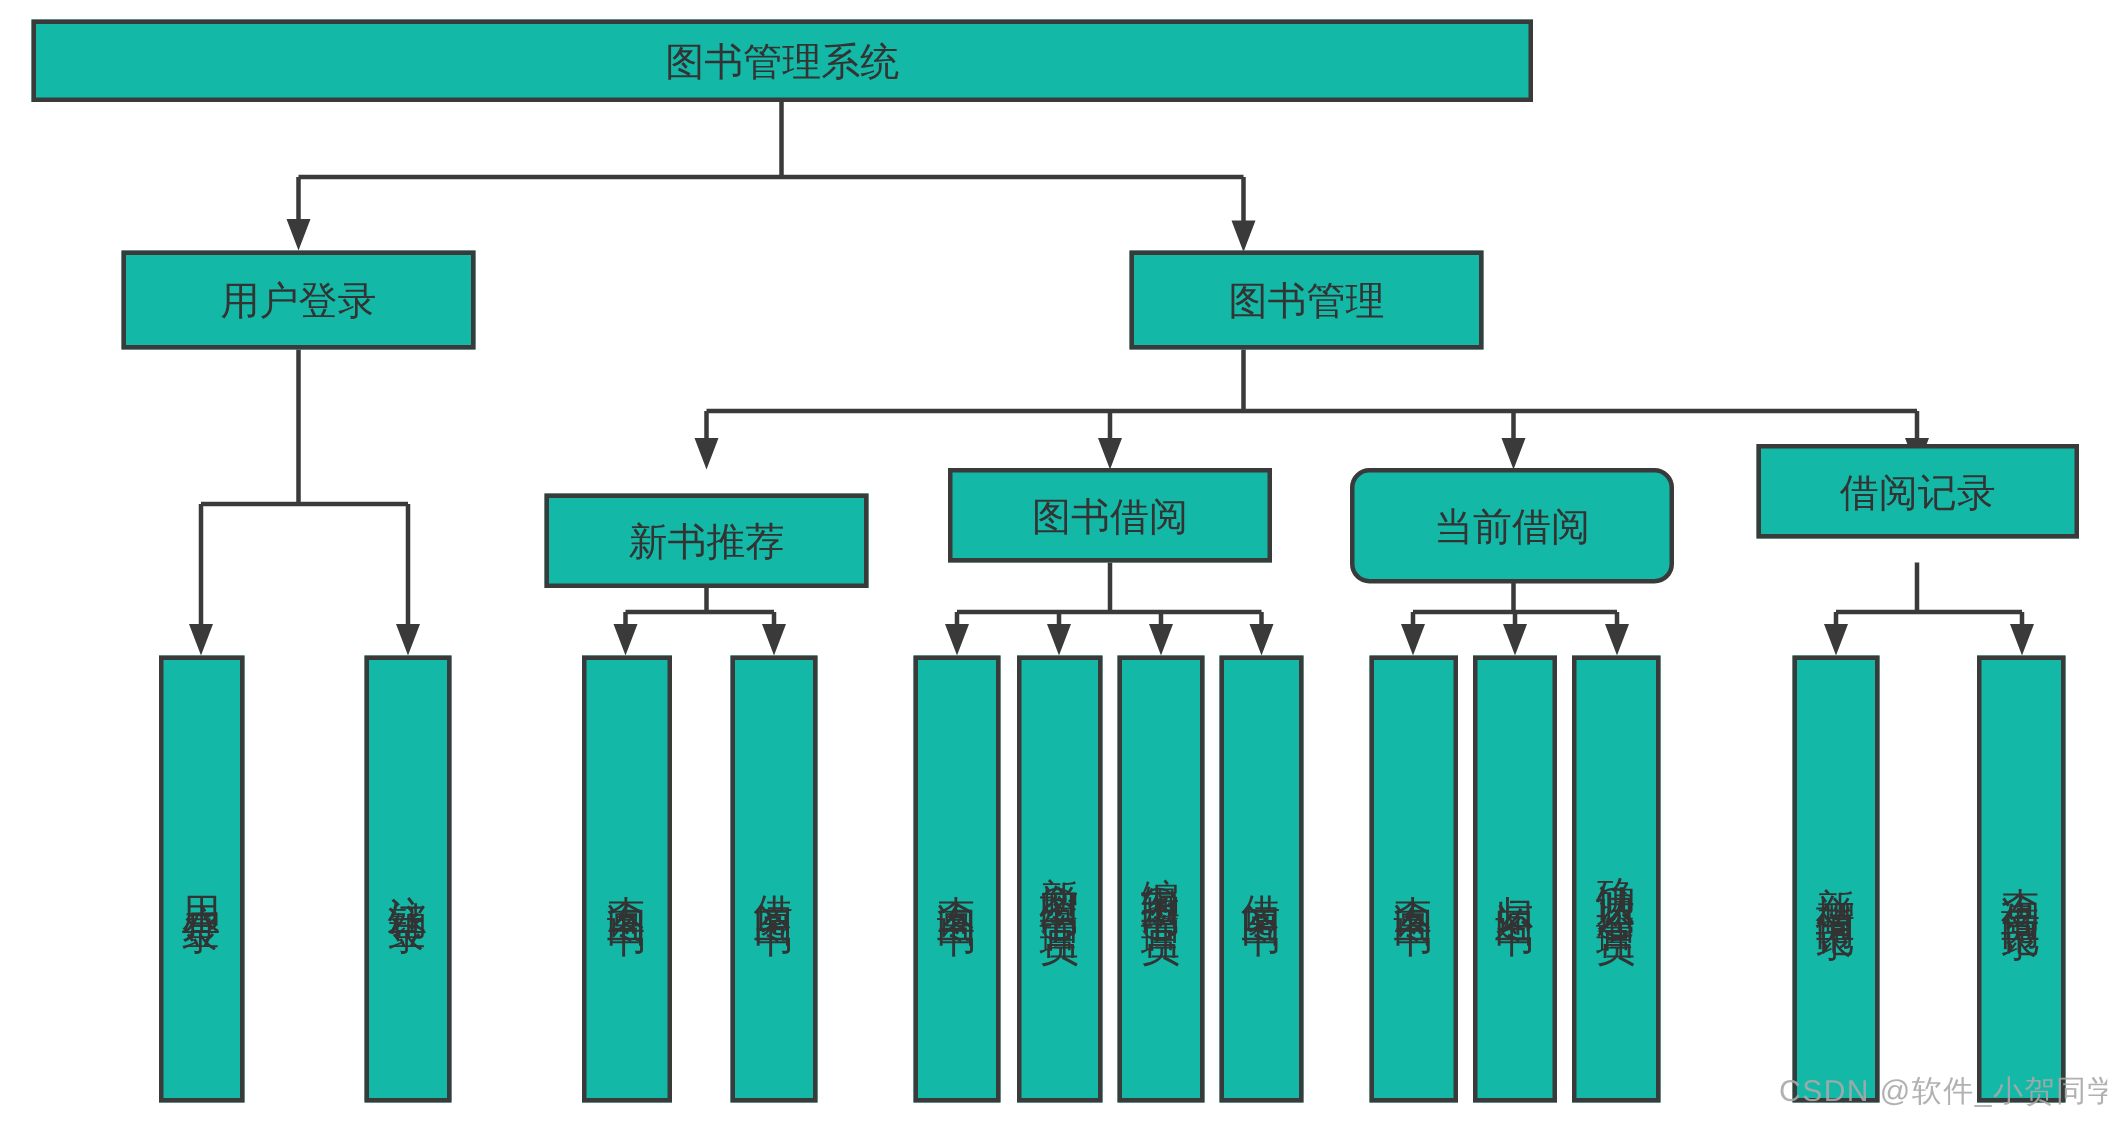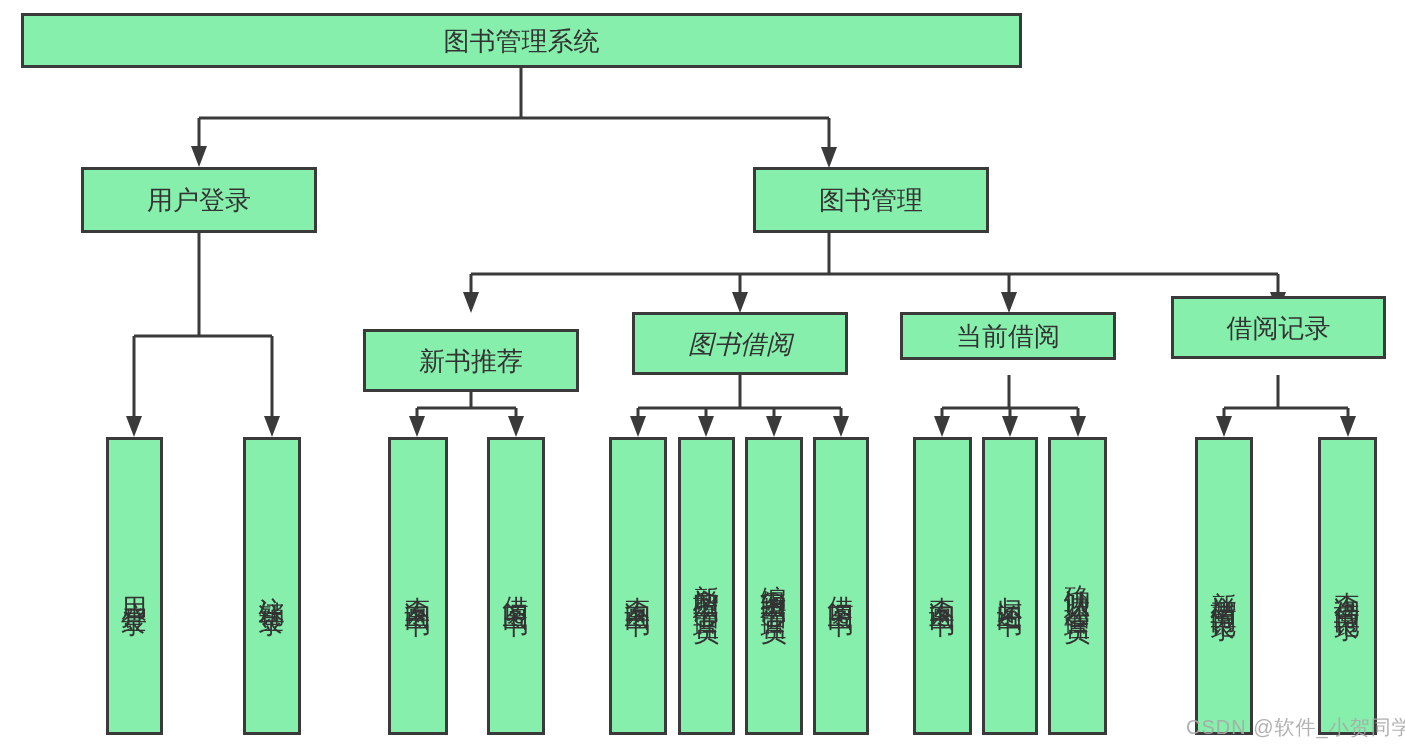--- a/index.html
+++ b/index.html
@@ -18,21 +18,21 @@
   #wires {
     position: absolute;
     left: 0;
     top: 0;
     z-index: 1;
   }
   .node {
     position: absolute;
     box-sizing: border-box;
     border: 3px solid #3a3a3a;
-    background: #86efac;
+    background: #14b8a6;
     display: flex;
     align-items: center;
     justify-content: center;
     color: #333333;
     font-size: 26px;
     line-height: 1;
     z-index: 2;
     white-space: nowrap;
   }
   .leaf span {
@@ -42,22 +42,22 @@
     font-size: 26px;
     color: #333333;
   }
   
   .n-root   { left: 21px;   top: 13px;  width: 1001px; height: 55px; }
   
   .n-l2a    { left: 81px;   top: 167px; width: 236px;  height: 66px; }
   .n-l2b    { left: 711px;  top: 167px; width: 236px;  height: 66px; margin-left: 42px; }
   
   .n-l3a    { left: 363px;  top: 329px; width: 216px;  height: 63px; }
-  .n-l3b    { left: 632px;  top: 312px; width: 216px;  height: 63px; font-style: italic; }
-  .n-l3c    { left: 900px;  top: 312px; width: 216px;  height: 48px; }
+  .n-l3b    { left: 632px;  top: 312px; width: 216px;  height: 63px; }
+  .n-l3c    { left: 900px;  top: 312px; width: 216px;  height: 77px; border-radius: 13px; }
   .n-l3d    { left: 1171px; top: 296px; width: 215px;  height: 63px; }
   
   .leaf     { top: 437px;   height: 298px; }
   .n-g1a { left: 106px;  width: 57px; }
   .n-g1b { left: 243px;  width: 58px; }
   .n-g2a { left: 388px;  width: 60px; }
   .n-g2b { left: 487px;  width: 58px; }
   .n-g3a { left: 609px;  width: 58px; }
   .n-g3b { left: 678px;  width: 57px; }
   .n-g3c { left: 745px;  width: 58px; }

